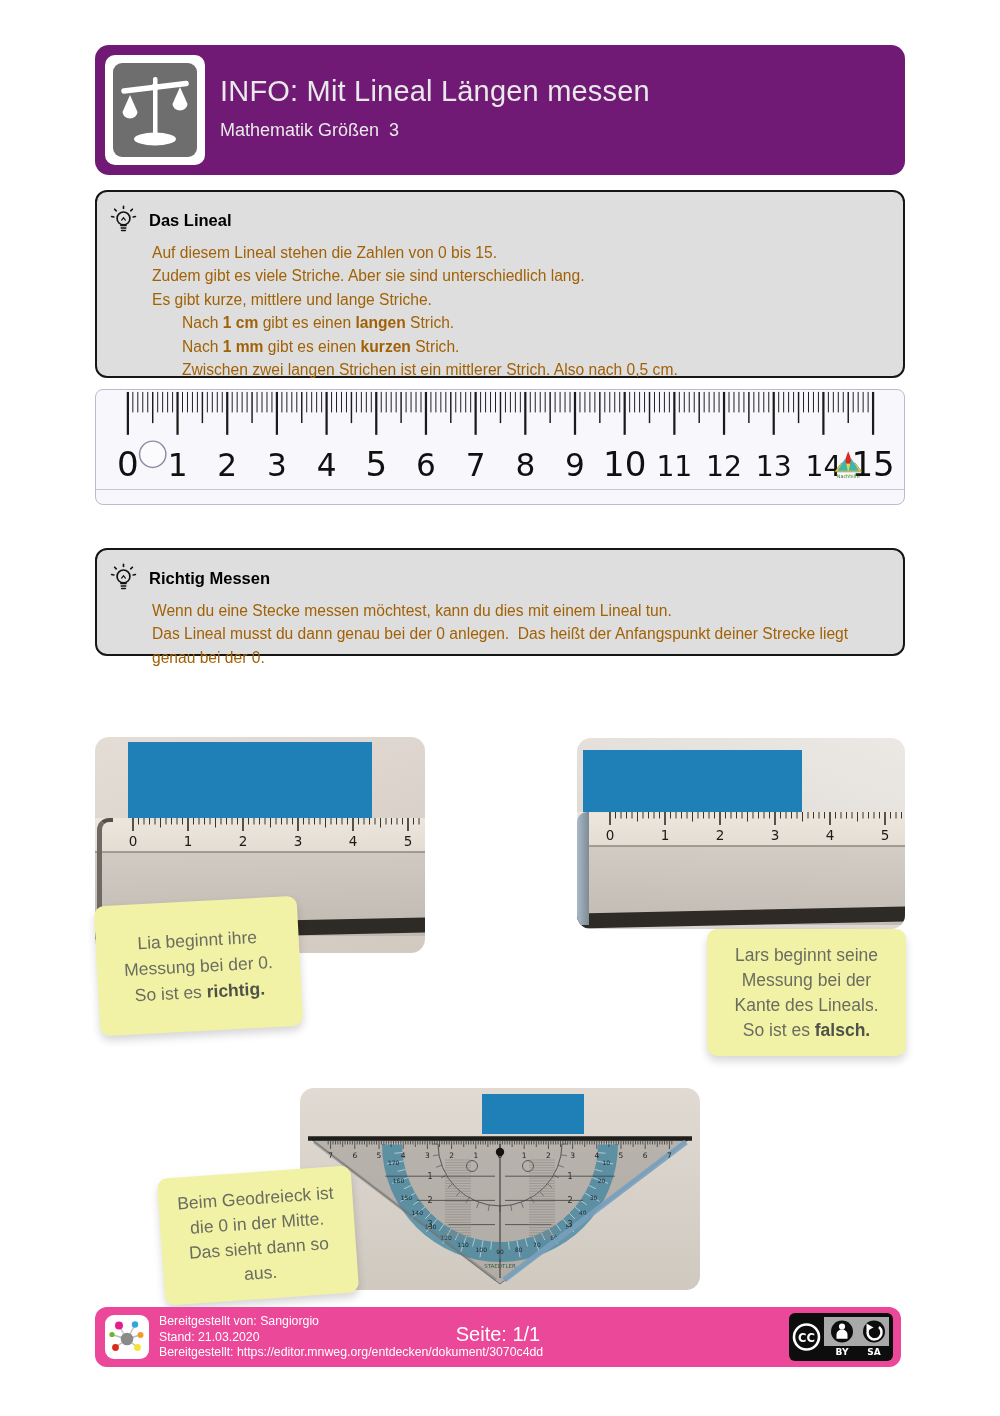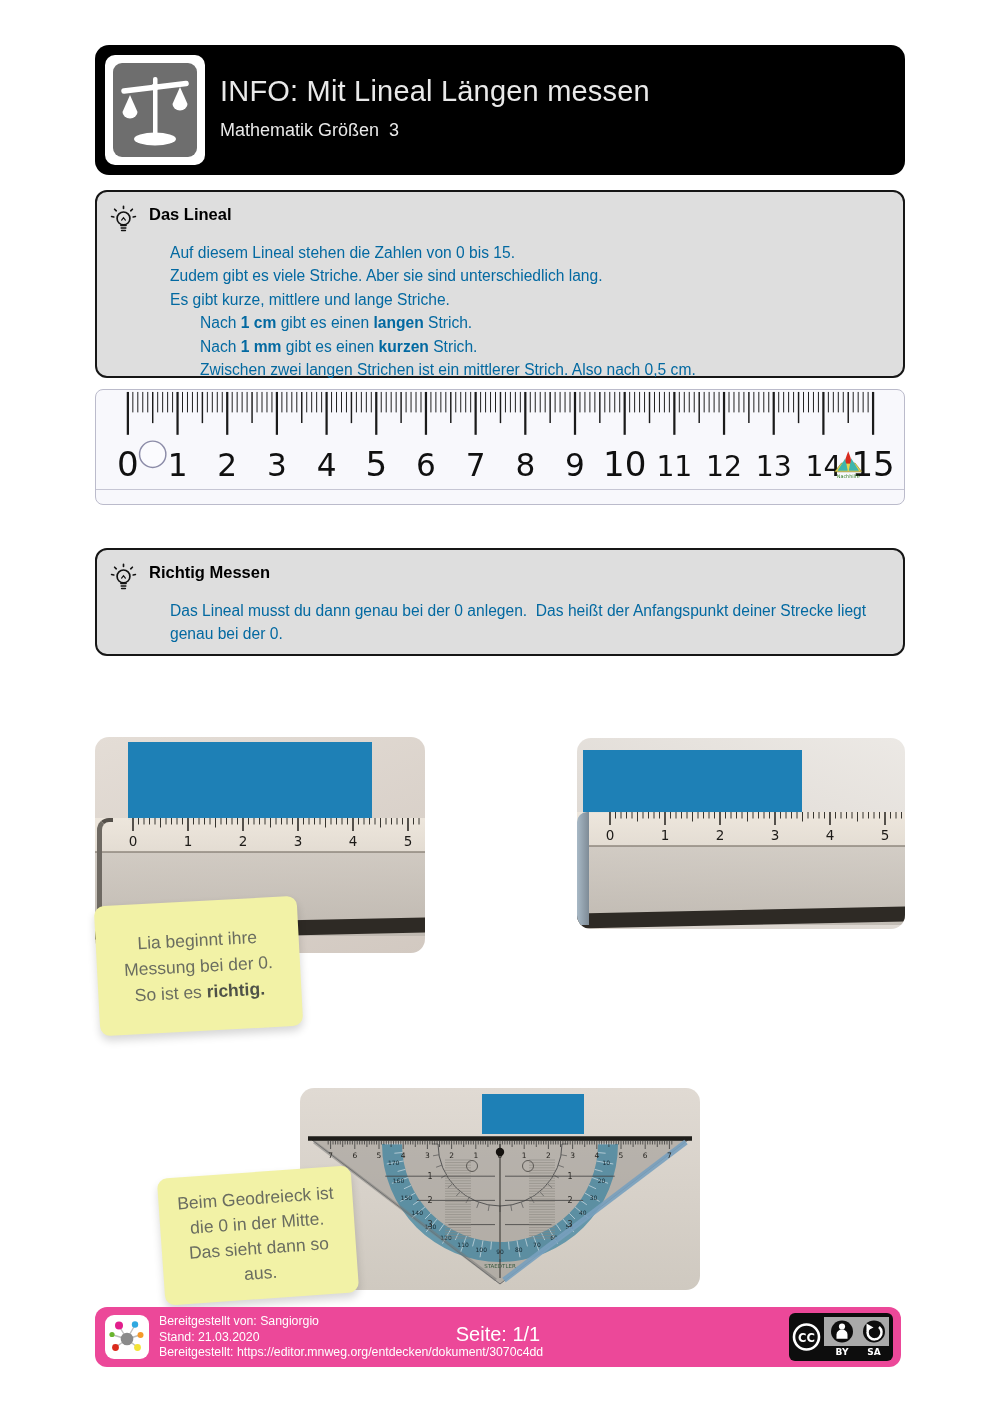--- a/index.html
+++ b/index.html
@@ -1,32 +1,32 @@
 <!DOCTYPE html>
 <html><head>
 <meta charset="utf-8">
 <style>
   html,body{margin:0;padding:0}
   body{width:1000px;height:1416px;background:#ffffff;font-family:"Liberation Sans",sans-serif;position:relative;overflow:hidden}
   .page{position:absolute;inset:0}
 
   
-  .topbar{position:absolute;left:95px;top:45px;width:810px;height:130px;background:#000000;border-radius:14px}
+  .topbar{position:absolute;left:95px;top:45px;width:810px;height:130px;background:#701a75;border-radius:14px}
   .hicon{position:absolute;left:10px;top:10px;width:100px;height:110px;background:#fff;border-radius:10px;display:flex;align-items:center;justify-content:center}
   .htext{position:absolute;left:125px;top:30px;color:#E9E9E9}
   .htitle{font-size:29px;letter-spacing:.2px}
   .hsub{font-size:18px;margin-top:12px;white-space:pre-wrap}
 
   
   .ibox{position:absolute;left:95px;width:810px;background:#DEDEDE;border:2px solid #161616;border-radius:12px;box-sizing:border-box}
   #box1{top:190px;height:188px}
   #box2{top:548px;height:108px}
-  .ibox-head{display:flex;align-items:flex-start;gap:12px;padding:13px 0 2px 13px}
+  .ibox-head{display:flex;align-items:center;gap:12px;padding:13px 0 2px 13px}
   .ibox-title{font-weight:bold;font-size:16.5px;color:#000}
-  .ibox-body{padding:3px 26px 10px 73px;font-size:15.6px;line-height:23.4px;color:#0369a1;white-space:pre-wrap}
+  .ibox-body{padding:3px 26px 10px 55px;font-size:15.6px;line-height:23.4px;color:#a16207;white-space:pre-wrap}
   .tline.indent{padding-left:30px}
   .b{font-weight:bold}
 
   
   .ruler{position:absolute;left:95px;top:389px;width:810px;height:116px;background:#F8F8FC;border:1.5px solid #BBBBCB;border-radius:8px;box-sizing:border-box}
   .ruler svg{position:absolute;left:0;top:0}
   .ruler-footline{position:absolute;left:0;right:0;top:99px;border-top:1.5px solid #C6C6D4}
 
   
   .photo{position:absolute;border-radius:14px;overflow:hidden}
@@ -287,21 +287,21 @@
       <svg viewBox="0 0 26 30" width="27" height="31">
         <g stroke="#111" stroke-width="1.6" fill="none" stroke-linecap="round">
           <circle cx="13" cy="13" r="6.2"></circle>
           <path d="M10.5,19.8 h5 M10.8,22.3 h4.4 M11.2,24.7 h3.6"></path>
           <path d="M13,3.4 V1.2 M6,5.6 L4.4,4.1 M20,5.6 L21.6,4.1 M3.6,11.6 L1.5,11.1 M22.4,11.6 L24.5,11.1"></path>
           <path d="M11.2,14.6 l1.8,-2.3 l1.8,2.3" stroke-width="1.2"></path>
         </g>
       </svg>
       <div class="ibox-title">Richtig Messen</div>
     </div>
-    <div class="ibox-body"><div class="tline"><span>Das Lineal musst du dann genau bei der 0 anlegen.  Das heißt der Anfangspunkt deiner Strecke liegt genau bei der 0.</span></div></div>
+    <div class="ibox-body"><div class="tline"><span>Wenn du eine Stecke messen möchtest, kann du dies mit einem Lineal tun.</span></div><div class="tline"><span>Das Lineal musst du dann genau bei der 0 anlegen.  Das heißt der Anfangspunkt deiner Strecke liegt genau bei der 0.</span></div></div>
   </section>
 
   <div class="photo" id="photo-lia">
     <div class="tape" id="tape-lia"></div>
     <div class="pruler" id="pruler-lia">
       <svg id="pruler-lia-svg" viewBox="0 0 330 40" width="330" height="40">
           <line x1="38" y1="0" x2="38" y2="13" stroke="#23201C" stroke-width="1.5"></line>
           <line x1="43.5" y1="0" x2="43.5" y2="6.5" stroke="#23201C" stroke-width="0.9"></line>
           <line x1="49" y1="0" x2="49" y2="6.5" stroke="#23201C" stroke-width="0.9"></line>
           <line x1="54.5" y1="0" x2="54.5" y2="6.5" stroke="#23201C" stroke-width="0.9"></line>
@@ -758,20 +758,26 @@
         <circle cx="200" cy="64" r="4.2" fill="#15120F"></circle>
         <text x="200" y="180" font-size="5.5" fill="#3A5A40" text-anchor="middle" font-family="DejaVu Sans, sans-serif">STAEDTLER</text>
       </svg>
   </div>
 
   <div class="note" id="note-lia">
       <div class="tline"><span>Lia beginnt ihre</span></div>
       <div class="tline"><span>Messung bei der 0.</span></div>
       <div class="tline"><span>So ist es </span><span class="b">richtig.</span></div>
     </div>
+  <div class="note" id="note-lars">
+      <div class="tline"><span>Lars beginnt seine</span></div>
+      <div class="tline"><span>Messung bei der</span></div>
+      <div class="tline"><span>Kante des Lineals.</span></div>
+      <div class="tline"><span>So ist es </span><span class="b">falsch.</span></div>
+    </div>
   <div class="note" id="note-geo">
       <div class="tline"><span>Beim Geodreieck ist</span></div>
       <div class="tline"><span>die 0 in der Mitte.</span></div>
       <div class="tline"><span>Das sieht dann so</span></div>
       <div class="tline"><span>aus.</span></div>
     </div>
 
   <footer class="footer">
     <div class="flogo">
       <svg viewBox="0 0 44 44" width="44" height="44">

